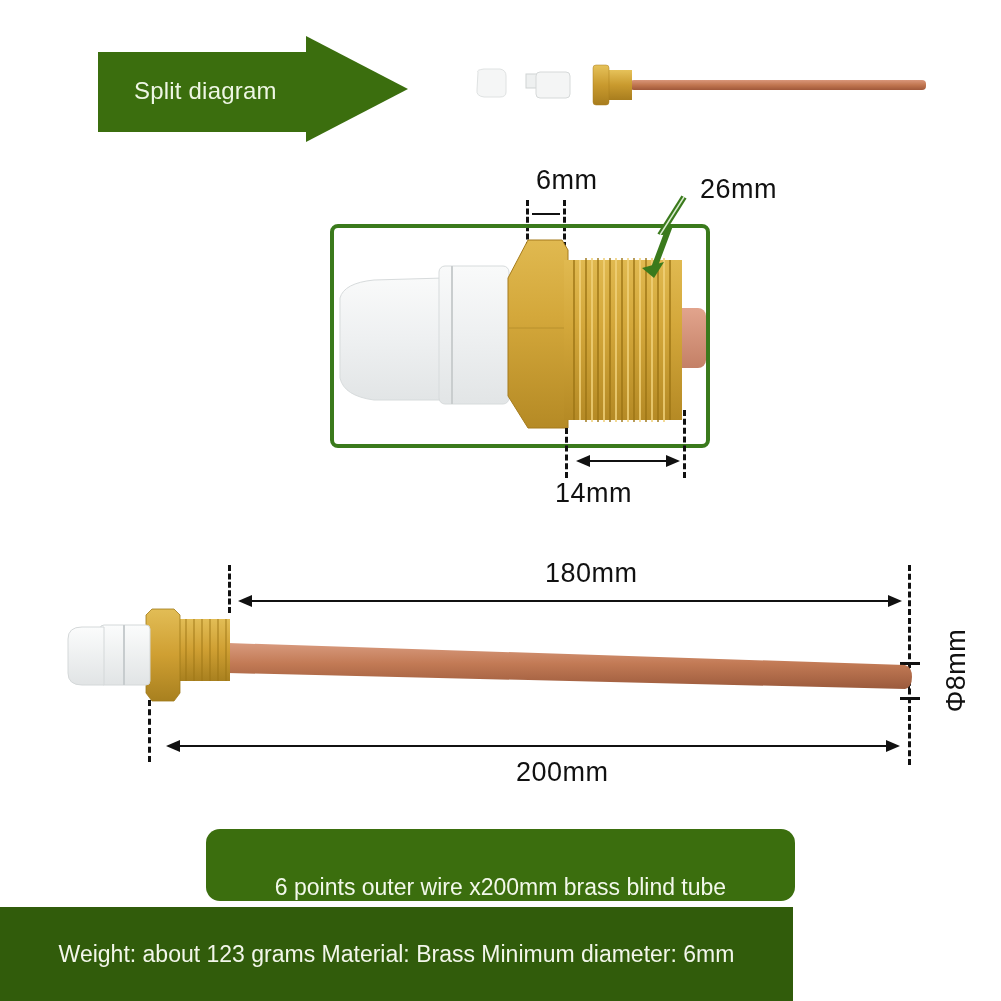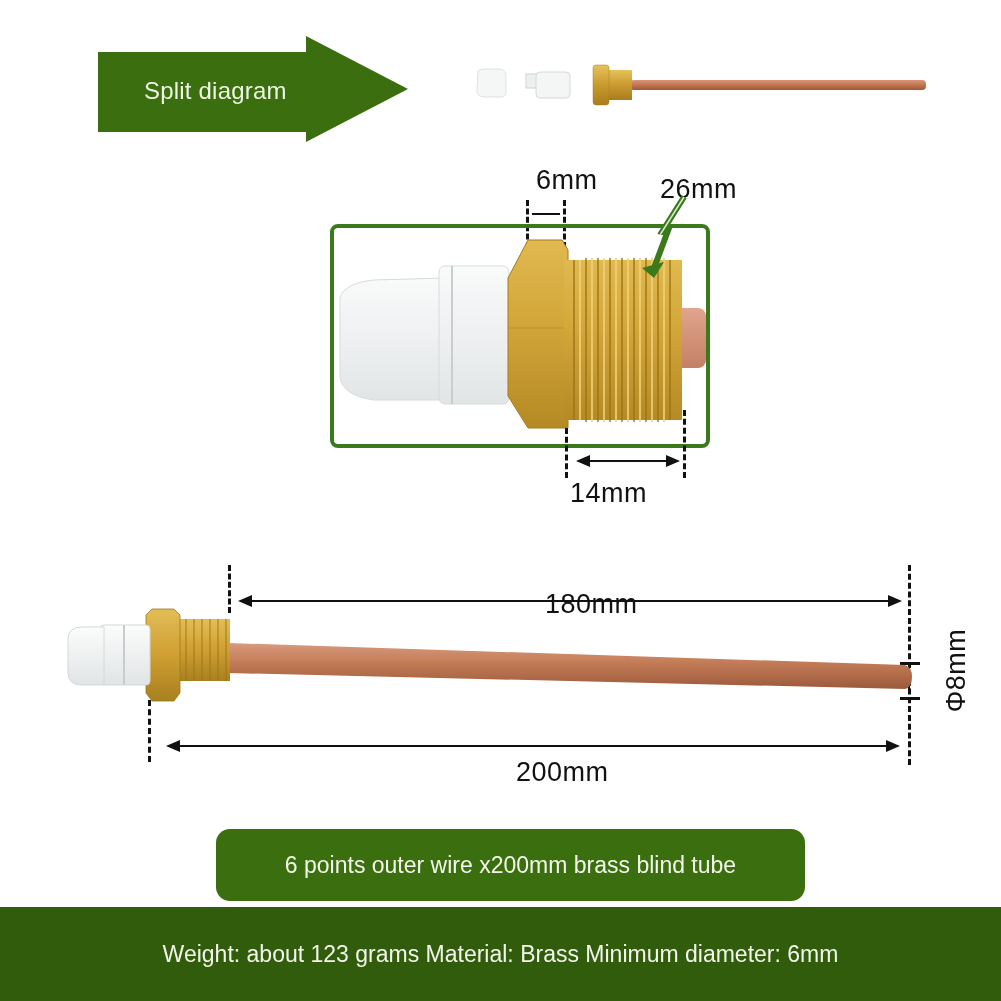--- a/index.html
+++ b/index.html
@@ -4,37 +4,37 @@
 <style>
   html, body { margin:0; padding:0; }
   body { width:1001px; height:1001px; background:#ffffff; position:relative; overflow:hidden;
          font-family:"Liberation Sans", "DejaVu Sans", sans-serif; }
   .abs { position:absolute; }
   
   .split-arrow { left:98px; top:36px; width:312px; height:106px; }
   .split-arrow .shaft { position:absolute; left:0; top:16px; width:210px; height:80px; background:#3b6e0e; }
   .split-arrow .head { position:absolute; left:208px; top:0; width:0; height:0;
         border-top:53px solid transparent; border-bottom:53px solid transparent; border-left:102px solid #3b6e0e; }
-  .split-arrow .label { position:absolute; left:36px; top:41px; color:#eef6e4; font-size:24px; letter-spacing:0.2px;margin-left:10px; }
+  .split-arrow .label { position:absolute; left:36px; top:41px; color:#eef6e4; font-size:24px; letter-spacing:0.2px; }
 
   
   .dim-label { color:#111; font-size:27px; letter-spacing:0.5px; }
 
   
   .vdash { border-left:3px dashed #111; width:0; }
   .hline { height:2px; background:#111; }
   .arrowL { width:0; height:0; border-top:6px solid transparent; border-bottom:6px solid transparent; border-right:14px solid #111; }
   .arrowR { width:0; height:0; border-top:6px solid transparent; border-bottom:6px solid transparent; border-left:14px solid #111; }
 
   
   .zoom-box { left:330px; top:224px; width:380px; height:224px; border:4px solid #3a7a1c; border-radius:8px; box-sizing:border-box; }
 
-  .banner-title { left:216px; top:829px; width:589px; height:72px; background:#3b6e0e; border-radius:14px;
-        color:#f2f8ea; font-size:23px; display:flex; align-items:center; justify-content:center; }
-  .footer { left:0; top:907px; width:1001px; height:94px; background:#315c0b;
+  .banner-title { left:206px; top:829px; width:589px; height:72px; background:#3b6e0e; border-radius:14px;
+        color:#f2f8ea; font-size:23px; display:flex; align-items:flex-end; justify-content:center; }
+  .footer { left:0; top:907px; width:793px; height:94px; background:#315c0b;
         color:#f2f6ea; font-size:23px; display:flex; align-items:center; justify-content:center; }
   .phi-label { transform:rotate(-90deg); transform-origin:center; }
 </style>
 </head>
 <body>
 
 <div class="abs split-arrow">
   <div class="shaft"></div>
   <div class="head"></div>
   <div class="label">Split diagram</div>
@@ -61,22 +61,22 @@
     <rect x="76" y="22" width="34" height="26" rx="4" fill="#f4f5f5" stroke="#d6d9d9"></rect>
   </g>
   <g>
     <rect x="170" y="30" width="296" height="10" rx="4" fill="url(#cuT)"></rect>
     <rect x="148" y="20" width="24" height="30" fill="url(#brT)"></rect>
     <rect x="133" y="15" width="16" height="40" rx="3" fill="url(#brT)" stroke="#a87d1e" stroke-width="0.5"></rect>
   </g>
 </svg>
 
 <div class="abs dim-label" style="left:536px;top:165px">6mm</div>
-<div class="abs dim-label" style="left:660px;top:174px">26mm</div>
-<div class="abs dim-label" style="left:570px;top:478px">14mm</div>
+<div class="abs dim-label" style="left:700px;top:174px">26mm</div>
+<div class="abs dim-label" style="left:555px;top:478px">14mm</div>
 
 <div class="abs vdash" style="left:526px;top:200px;height:48px"></div>
 <div class="abs vdash" style="left:563px;top:200px;height:48px"></div>
 <div class="abs hline" style="left:532px;top:213px;width:28px"></div>
 
 <div class="abs zoom-box"></div>
 <svg class="abs" style="left:334px;top:228px" width="372" height="216">
   <defs>
     <linearGradient id="plast" x1="0" y1="0" x2="0" y2="1">
       <stop offset="0" stop-color="#f9fafa"></stop>
@@ -136,21 +136,21 @@
   <line x1="44" y1="2" x2="20" y2="40" stroke="#3a7a1c" stroke-width="6"></line>
   <line x1="44" y1="2" x2="20" y2="40" stroke="#d9ecd0" stroke-width="1.5"></line>
 </svg>
 
 <div class="abs vdash" style="left:565px;top:428px;height:50px"></div>
 <div class="abs vdash" style="left:683px;top:410px;height:68px"></div>
 <div class="abs hline" style="left:588px;top:460px;width:80px"></div>
 <div class="abs arrowL" style="left:576px;top:455px"></div>
 <div class="abs arrowR" style="left:666px;top:455px"></div>
 
-<div class="abs dim-label" style="left:545px;top:589px">180mm</div>
+<div class="abs dim-label" style="left:545px;top:558px">180mm</div>
 <div class="abs dim-label" style="left:516px;top:757px">200mm</div>
 <div class="abs dim-label phi-label" style="left:906px;top:655px;width:100px;text-align:center">Φ8mm</div>
 
 <div class="abs vdash" style="left:228px;top:565px;height:48px"></div>
 <div class="abs vdash" style="left:908px;top:565px;height:200px"></div>
 <div class="abs hline" style="left:250px;top:600px;width:640px"></div>
 <div class="abs arrowL" style="left:238px;top:595px"></div>
 <div class="abs arrowR" style="left:888px;top:595px"></div>
 
 <div class="abs vdash" style="left:148px;top:700px;height:62px"></div>

